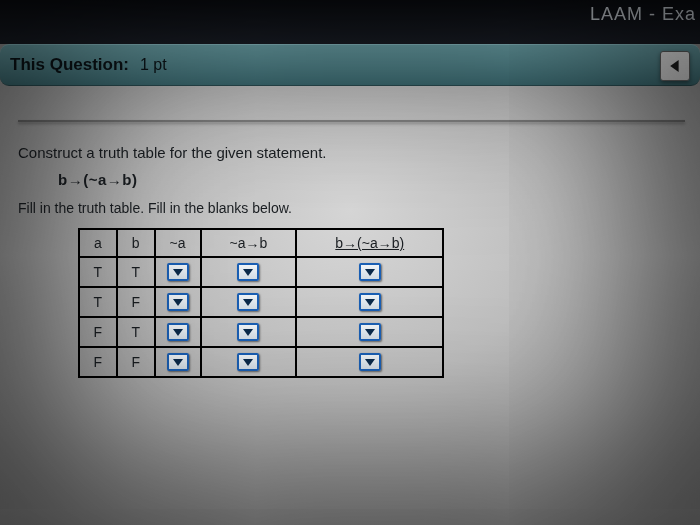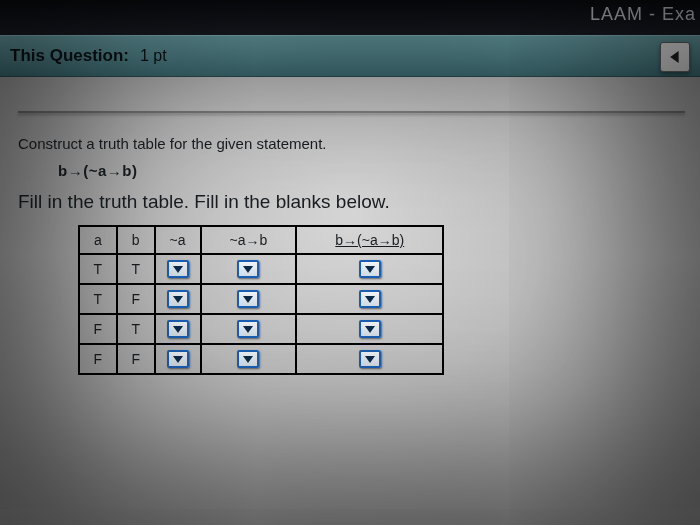--- a/index.html
+++ b/index.html
@@ -11,39 +11,40 @@
     overflow: hidden;
     position: relative;
   }
   .screen {
     width: 700px;
     height: 525px;
     background: radial-gradient(ellipse at 50% 40%, #d8d8d8 0%, #bfbfbf 40%, #888 100%);
     position: relative;
   }
   .topstrip {
-    height: 35px;
+    height: 44px;
     background: linear-gradient(#0a0c10, #1a1e26);
     color: #ccd2d8;
     font-size: 18px;
     letter-spacing: 1px;
     text-align: right;
     padding-right: 4px;
     line-height: 28px;
   }
   .titlebar {
     height: 42px;
     background: linear-gradient(#6fa9b0, #3d6d74);
     border-top: 1px solid #8fc5cc;
     border-bottom: 1px solid #2b4d52;
     color: #0c1418;
     display: flex;
     align-items: center;
     padding: 0 10px;
     position: relative;
+    border-radius: 9px;
   }
   .titlebar .label { font-weight: bold; font-size: 17px; }
   .titlebar .pts { font-size: 16px; margin-left: 11px; }
   .prevbtn {
     position: absolute;
     right: 10px; top: 6px;
     width: 30px; height: 30px;
     background: linear-gradient(#f9f9f9,#dcdcdc);
     border: 1px solid #666;
     border-radius: 3px;
@@ -51,21 +52,21 @@
     box-shadow: 0 2px 4px rgba(0,0,0,.4);
   }
   .prevbtn svg { width: 12px; height: 12px; }
   .content {
     padding: 34px 15px 0 18px;
     color: #1a1e22;
   }
   .hr { height:2px; background: rgba(0,0,0,.35); margin-bottom: 22px; box-shadow: 0 2px 3px rgba(0,0,0,.3); }
   .prompt { font-size: 15px; margin-bottom: 10px; }
   .stmt { font-size: 15px; font-weight: bold; margin: 8px 0 12px 40px; letter-spacing: .5px; }
-  .fill { font-size: 19px; margin-bottom: 12px; }
+  .fill { font-size: 14px; margin-bottom: 12px; }
   table.truth {
     border-collapse: collapse;
     margin-left: 60px;
     margin-top: 6px;
   }
   table.truth th, table.truth td {
     border: 2px solid #000;
     text-align: center;
     font-size: 14px;
     background: rgba(255,255,255,0);

